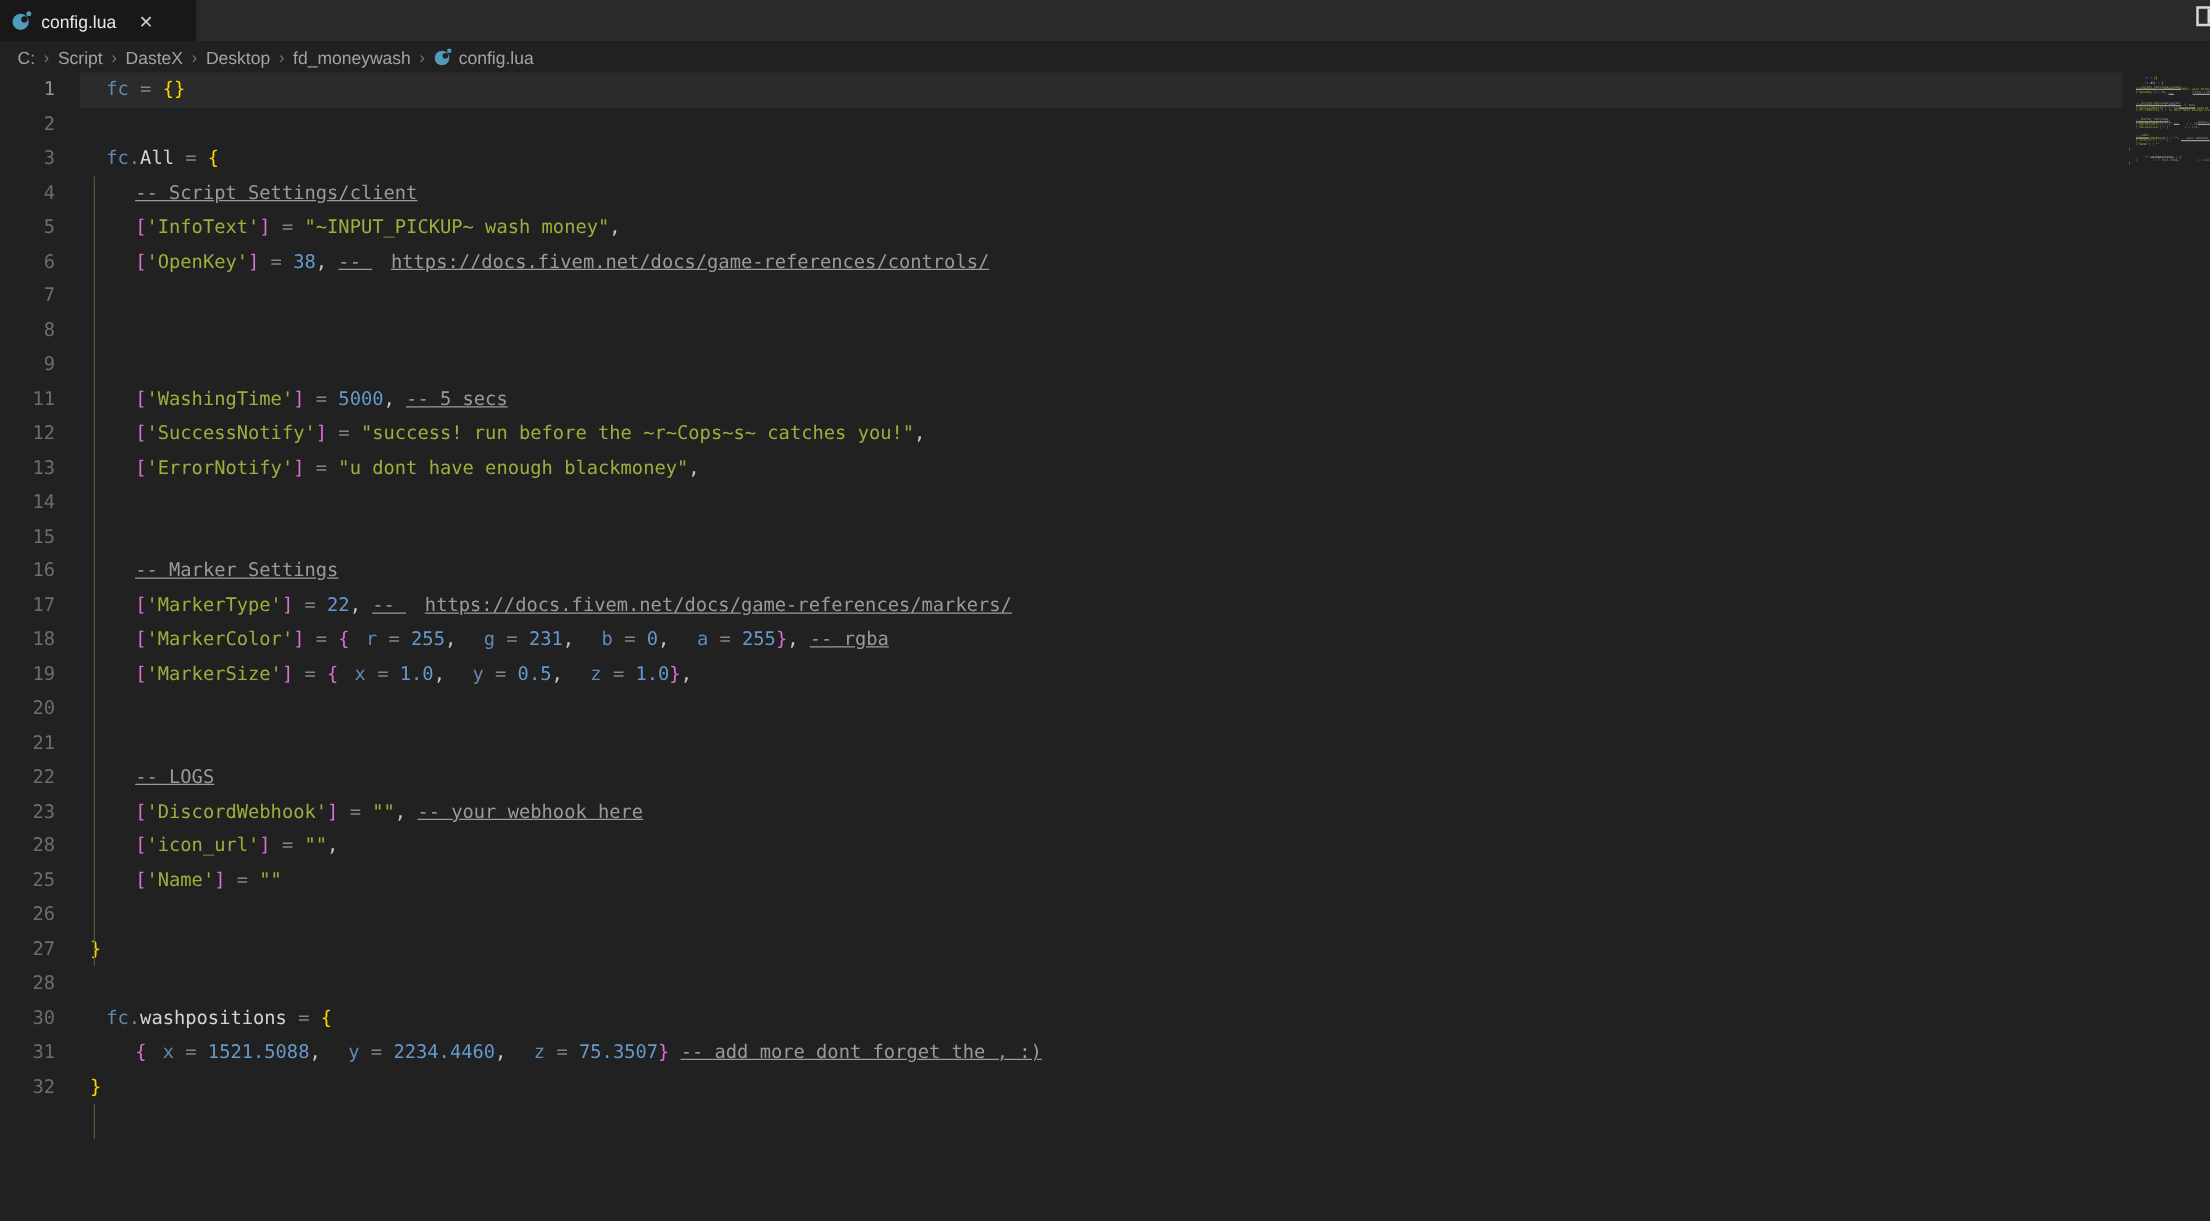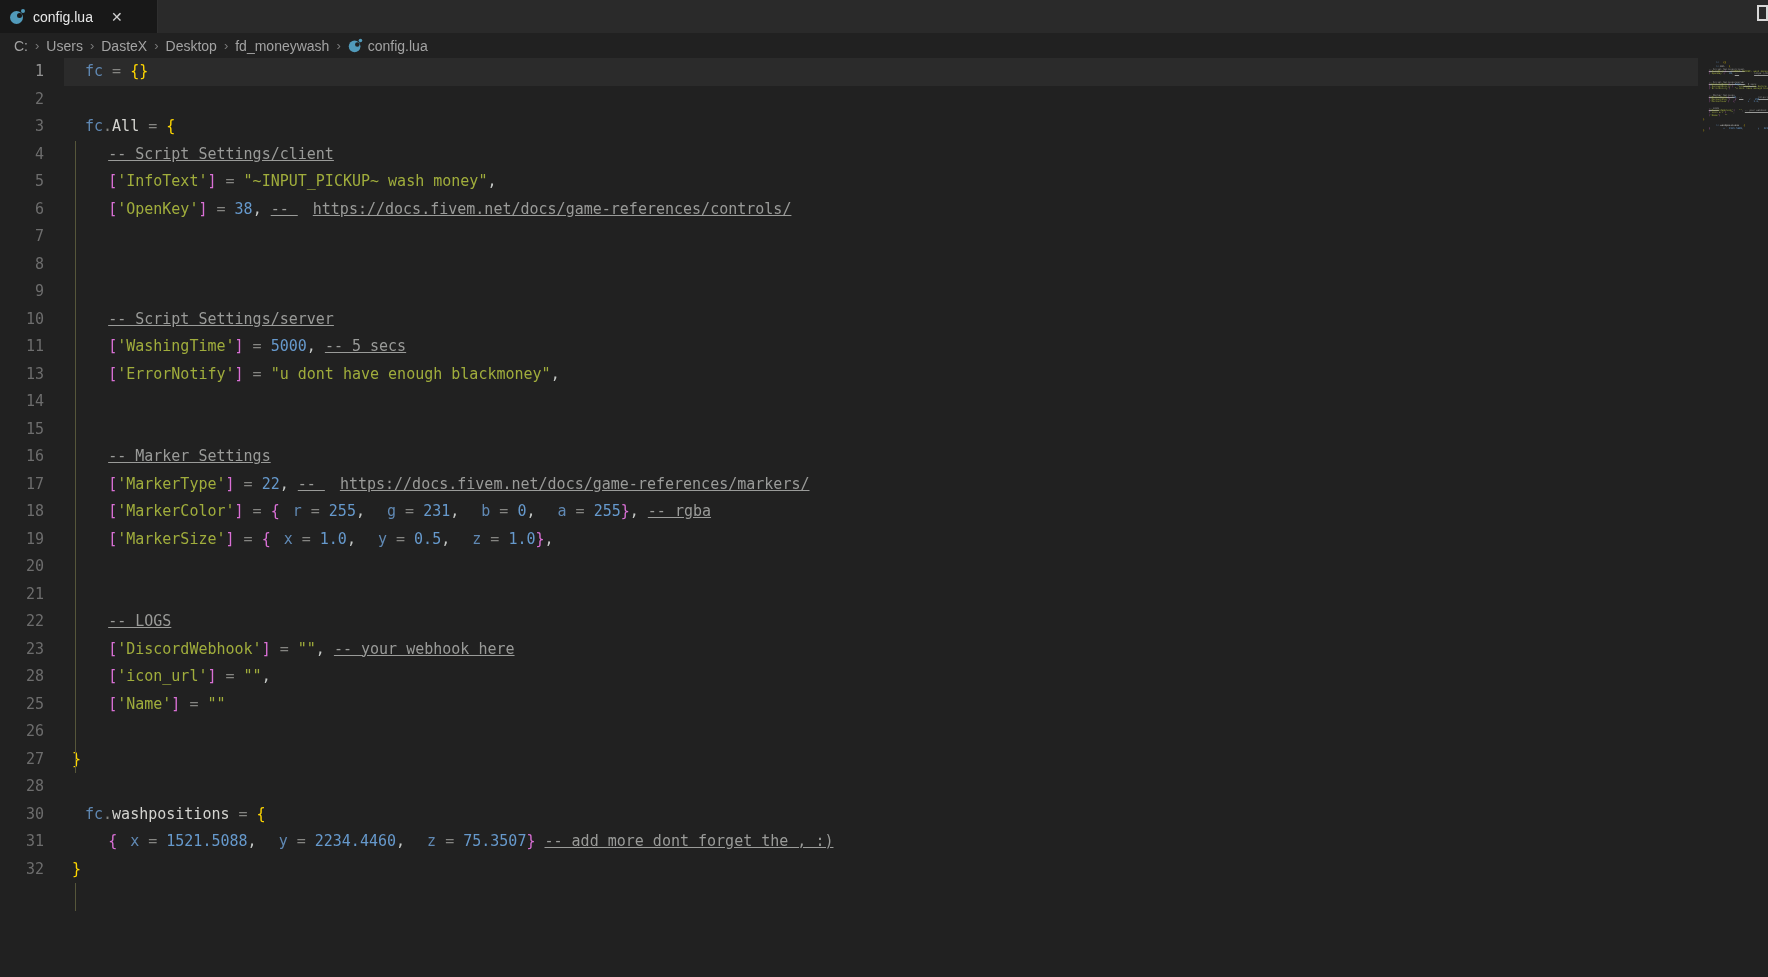--- a/index.html
+++ b/index.html
@@ -78,21 +78,21 @@
     </span>
     <span class="tab-label">config.lua</span>
     <span class="close">✕</span>
   </div>
   <div class="split-icon"></div>
 </div>
 
 <div class="breadcrumb" id="breadcrumb">
     <span class="crumb">C:</span>
     <span class="crumb-sep">›</span>
-    <span class="crumb">Users</span>
+    <span class="crumb">Script</span>
     <span class="crumb-sep">›</span>
     <span class="crumb">DasteX</span>
     <span class="crumb-sep">›</span>
     <span class="crumb">Desktop</span>
     <span class="crumb-sep">›</span>
     <span class="crumb">fd_moneywash</span>
     <span class="crumb-sep">›</span>
     <span class="lua-icon crumb-ico">
       <span class="disc"></span>
       <span class="hole"></span>
@@ -105,22 +105,22 @@
   <div id="lines">
       <div class="code-line active"><div class="hlbar"></div><span class="gutter-num">1</span><span class="code-text"><span class="tk-var">fc</span><span class="tk-op"> = </span><span class="tk-b1">{}</span></span></div>
       <div class="code-line"><span class="gutter-num">2</span><span class="code-text"></span></div>
       <div class="code-line"><span class="gutter-num">3</span><span class="code-text"><span class="tk-var">fc</span><span class="tk-op">.</span><span class="tk-prop">All</span><span class="tk-op"> = </span><span class="tk-b1">{</span></span></div>
       <div class="code-line"><span class="gutter-num">4</span><span class="code-text"><span class="tk-plain">    </span><span class="tk-com">-- Script Settings/client</span></span></div>
       <div class="code-line"><span class="gutter-num">5</span><span class="code-text"><span class="tk-plain">    </span><span class="tk-b2">[</span><span class="tk-str">'InfoText'</span><span class="tk-b2">]</span><span class="tk-op"> = </span><span class="tk-str">"~INPUT_PICKUP~ wash money"</span><span class="tk-plain">,</span></span></div>
       <div class="code-line"><span class="gutter-num">6</span><span class="code-text"><span class="tk-plain">    </span><span class="tk-b2">[</span><span class="tk-str">'OpenKey'</span><span class="tk-b2">]</span><span class="tk-op"> = </span><span class="tk-num">38</span><span class="tk-plain">, </span><span class="tk-com">-- </span><span class="tk-link">https://docs.fivem.net/docs/game-references/controls/</span></span></div>
       <div class="code-line"><span class="gutter-num">7</span><span class="code-text"></span></div>
       <div class="code-line"><span class="gutter-num">8</span><span class="code-text"></span></div>
       <div class="code-line"><span class="gutter-num">9</span><span class="code-text"></span></div>
-      <div class="code-line"><span class="gutter-num">10</span><span class="code-text"><span class="tk-plain">    </span><span class="tk-com">-- Script Settings/server</span></span></div>
       <div class="code-line"><span class="gutter-num">11</span><span class="code-text"><span class="tk-plain">    </span><span class="tk-b2">[</span><span class="tk-str">'WashingTime'</span><span class="tk-b2">]</span><span class="tk-op"> = </span><span class="tk-num">5000</span><span class="tk-plain">, </span><span class="tk-com">-- 5 secs</span></span></div>
+      <div class="code-line"><span class="gutter-num">12</span><span class="code-text"><span class="tk-plain">    </span><span class="tk-b2">[</span><span class="tk-str">'SuccessNotify'</span><span class="tk-b2">]</span><span class="tk-op"> = </span><span class="tk-str">"success! run before the ~r~Cops~s~ catches you!"</span><span class="tk-plain">,</span></span></div>
       <div class="code-line"><span class="gutter-num">13</span><span class="code-text"><span class="tk-plain">    </span><span class="tk-b2">[</span><span class="tk-str">'ErrorNotify'</span><span class="tk-b2">]</span><span class="tk-op"> = </span><span class="tk-str">"u dont have enough blackmoney"</span><span class="tk-plain">,</span></span></div>
       <div class="code-line"><span class="gutter-num">14</span><span class="code-text"></span></div>
       <div class="code-line"><span class="gutter-num">15</span><span class="code-text"></span></div>
       <div class="code-line"><span class="gutter-num">16</span><span class="code-text"><span class="tk-plain">    </span><span class="tk-com">-- Marker Settings</span></span></div>
       <div class="code-line"><span class="gutter-num">17</span><span class="code-text"><span class="tk-plain">    </span><span class="tk-b2">[</span><span class="tk-str">'MarkerType'</span><span class="tk-b2">]</span><span class="tk-op"> = </span><span class="tk-num">22</span><span class="tk-plain">, </span><span class="tk-com">-- </span><span class="tk-link">https://docs.fivem.net/docs/game-references/markers/</span></span></div>
       <div class="code-line"><span class="gutter-num">18</span><span class="code-text"><span class="tk-plain">    </span><span class="tk-b2">[</span><span class="tk-str">'MarkerColor'</span><span class="tk-b2">]</span><span class="tk-op"> = </span><span class="tk-b2">{</span><span class="tk-var">r</span><span class="tk-op"> = </span><span class="tk-num">255</span><span class="tk-plain">, </span><span class="tk-var">g</span><span class="tk-op"> = </span><span class="tk-num">231</span><span class="tk-plain">, </span><span class="tk-var">b</span><span class="tk-op"> = </span><span class="tk-num">0</span><span class="tk-plain">, </span><span class="tk-var">a</span><span class="tk-op"> = </span><span class="tk-num">255</span><span class="tk-b2">}</span><span class="tk-plain">, </span><span class="tk-com">-- rgba</span></span></div>
       <div class="code-line"><span class="gutter-num">19</span><span class="code-text"><span class="tk-plain">    </span><span class="tk-b2">[</span><span class="tk-str">'MarkerSize'</span><span class="tk-b2">]</span><span class="tk-op"> = </span><span class="tk-b2">{</span><span class="tk-var">x</span><span class="tk-op"> = </span><span class="tk-num">1.0</span><span class="tk-plain">, </span><span class="tk-var">y</span><span class="tk-op"> = </span><span class="tk-num">0.5</span><span class="tk-plain">, </span><span class="tk-var">z</span><span class="tk-op"> = </span><span class="tk-num">1.0</span><span class="tk-b2">}</span><span class="tk-plain">,</span></span></div>
       <div class="code-line"><span class="gutter-num">20</span><span class="code-text"></span></div>
       <div class="code-line"><span class="gutter-num">21</span><span class="code-text"></span></div>
       <div class="code-line"><span class="gutter-num">22</span><span class="code-text"><span class="tk-plain">    </span><span class="tk-com">-- LOGS</span></span></div>

